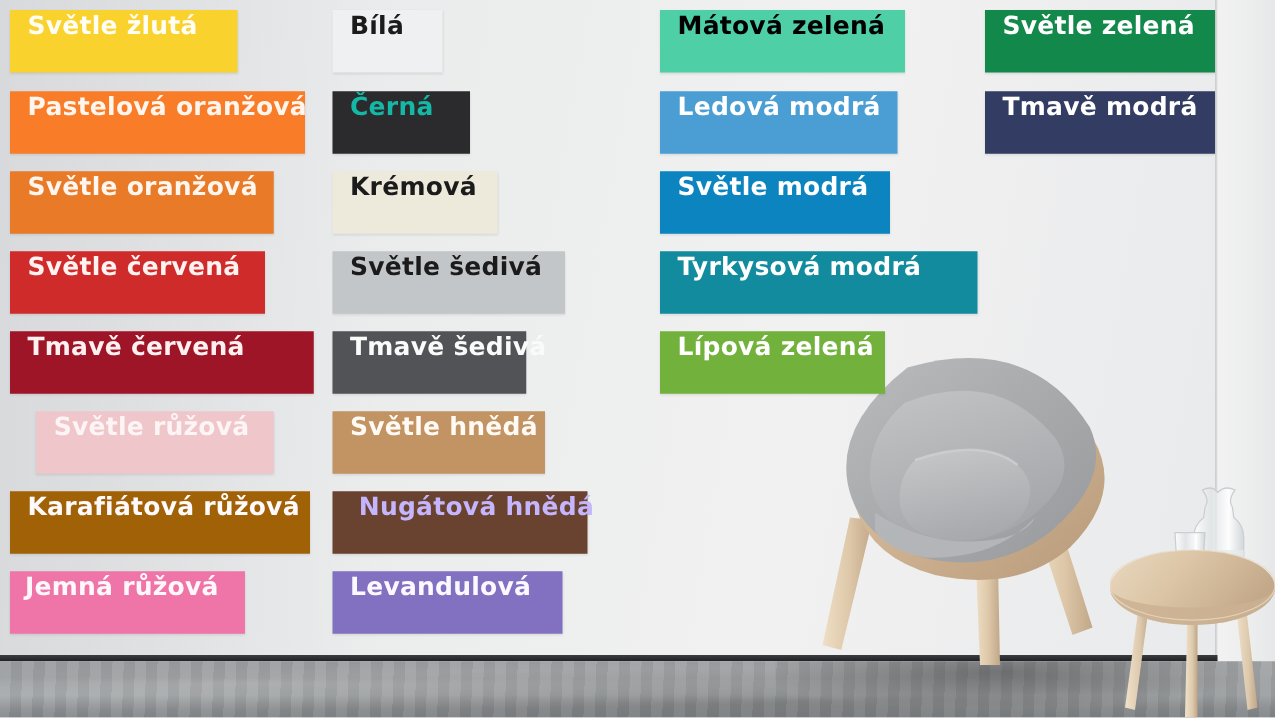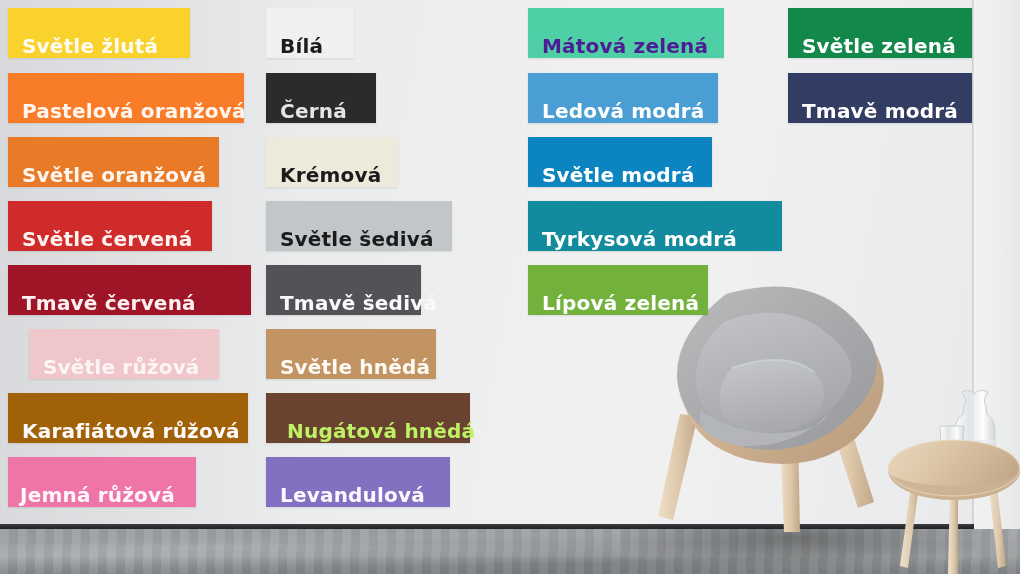--- a/index.html
+++ b/index.html
@@ -56,21 +56,21 @@
   
   .chair{position:absolute;left:628px;top:264px;width:320px;height:300px;}
   .chair svg{display:block;}
 
   
   .table{position:absolute;left:888px;top:378px;width:132px;height:196px;}
 
   
   .label{
     position:absolute;
-    display:flex;align-items:flex-end;
+    display:flex;align-items:flex-start;
     box-sizing:border-box;
     font-family:"DejaVu Sans", sans-serif;
     font-weight:700;
     font-size:20px;
     letter-spacing:.2px;
     padding:0 14px;
     height:50px;
     white-space:nowrap;
     box-shadow:0 1px 2px rgba(0,0,0,.10);
   }
@@ -199,42 +199,42 @@
       </div>
       <div class="label" style="left: 8px; top: 393px; width: 240px; background: #a16207; color: rgb(255, 250, 252);">
         <span>Karafiátová růžová</span>
       </div>
       <div class="label" style="left: 8px; top: 457px; width: 188px; background: rgb(239, 117, 169); color: rgb(255, 248, 251); padding-left: 12px;">
         <span>Jemná růžová</span>
       </div>
       <div class="label" style="left: 266px; top: 8px; width: 88px; background: rgb(239, 240, 241); color: rgb(27, 27, 27);">
         <span>Bílá</span>
       </div>
-      <div class="label" style="left: 266px; top: 73px; width: 110px; background: rgb(43, 43, 45); color: #e5e5e5;">
+      <div class="label" style="left: 266px; top: 73px; width: 110px; background: rgb(43, 43, 45); color: #14b8a6;">
         <span>Černá</span>
       </div>
       <div class="label" style="left: 266px; top: 137px; width: 132px; background: rgb(237, 234, 219); color: rgb(27, 27, 27);">
         <span>Krémová</span>
       </div>
       <div class="label" style="left: 266px; top: 201px; width: 186px; background: rgb(195, 198, 200); color: rgb(27, 27, 27);">
         <span>Světle šedivá</span>
       </div>
       <div class="label" style="left: 266px; top: 265px; width: 155px; background: rgb(81, 83, 87); color: rgb(250, 250, 250);">
         <span>Tmavě šedivá</span>
       </div>
       <div class="label" style="left: 266px; top: 329px; width: 170px; background: rgb(194, 148, 99); color: rgb(255, 250, 244);">
         <span>Světle hnědá</span>
       </div>
-      <div class="label" style="left: 266px; top: 393px; width: 204px; background: rgb(106, 66, 48); color: #bef264; padding-left: 21px;">
+      <div class="label" style="left: 266px; top: 393px; width: 204px; background: rgb(106, 66, 48); color: #c4b5fd; padding-left: 21px;">
         <span>Nugátová hnědá</span>
       </div>
       <div class="label" style="left: 266px; top: 457px; width: 184px; background: rgb(130, 113, 192); color: rgb(251, 249, 255);">
         <span>Levandulová</span>
       </div>
-      <div class="label" style="left: 528px; top: 8px; width: 196px; background: rgb(78, 207, 166); color: #4c1d95;">
+      <div class="label" style="left: 528px; top: 8px; width: 196px; background: rgb(78, 207, 166); color: #000000;">
         <span>Mátová zelená</span>
       </div>
       <div class="label" style="left: 528px; top: 73px; width: 190px; background: rgb(75, 158, 211); color: rgb(255, 255, 255);">
         <span>Ledová modrá</span>
       </div>
       <div class="label" style="left: 528px; top: 137px; width: 184px; background: rgb(11, 132, 191); color: rgb(255, 255, 255);">
         <span>Světle modrá</span>
       </div>
       <div class="label" style="left: 528px; top: 201px; width: 254px; background: rgb(18, 139, 158); color: rgb(255, 255, 255);">
         <span>Tyrkysová modrá</span>

